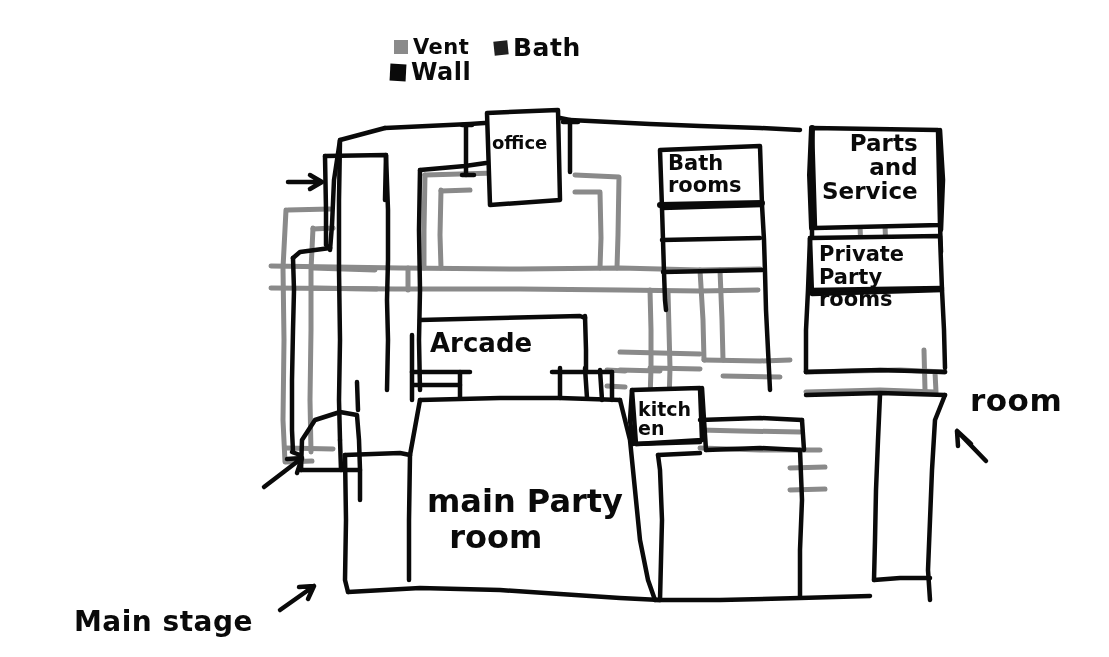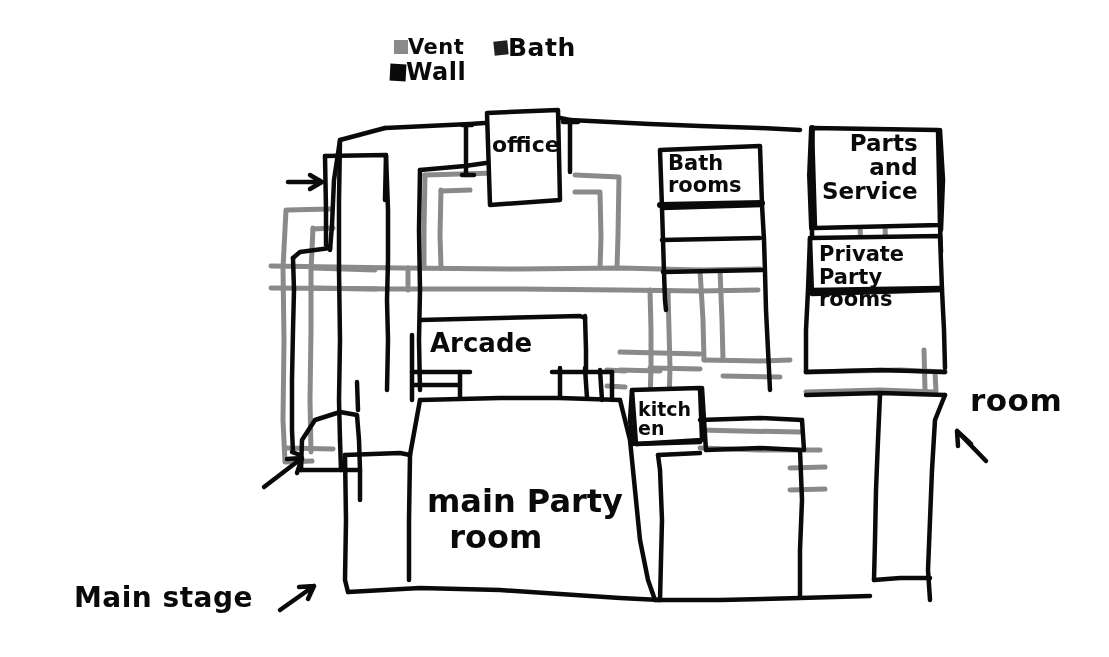--- a/index.html
+++ b/index.html
@@ -32,20 +32,21 @@
     font-weight: 700;
     color: #0a0a0a;
     white-space: pre;
     line-height: 1.02;
     letter-spacing: 0.5px;
   }
   .legend-row {
     position: absolute;
     display: flex;
     align-items: center;
+    gap: 5px;
   }
   .swatch {
     display: inline-block;
     width: 14px;
     height: 14px;
   }
   .legend-label {
     font-family: "DejaVu Sans", sans-serif;
     font-weight: 700;
     font-size: 21px;
@@ -251,21 +252,21 @@
   <div class="legend-row" style="left:494px; top:33px;">
     <span class="swatch" style="background:#1f1f1f; transform:rotate(-6deg);"></span>
     <span class="legend-label" style="font-size:25px;">Bath</span>
   </div>
 
   <div class="legend-row" style="left:390px; top:58px;">
     <span class="swatch" style="background:#0a0a0a; width:16px; height:17px; transform:rotate(3deg);"></span>
     <span class="legend-label" style="font-size:24px;">Wall</span>
   </div>
 
-  <div class="room-label" style="left:492px; top:134px; font-size:22px;">office</div>
+  <div class="room-label" style="left:492px; top:134px; font-size:18px;">office</div>
 
   <div class="room-label" style="left:668px; top:152px; font-size:21px; line-height:1.05;">Bath
 rooms</div>
 
   <div class="room-label" style="left:822px; top:131px; font-size:23px; line-height:1.05;text-align:right;">Parts
 and
 Service</div>
 
   <div class="room-label" style="left:819px; top:243px; font-size:21px; line-height:1.08;">Private
 Party
@@ -274,17 +275,17 @@
   <div class="room-label" style="left:430px; top:330px; font-size:26px;">Arcade</div>
 
   <div class="room-label" style="left:638px; top:400px; font-size:19px; line-height:1.0;">kitch
 en</div>
 
   <div class="room-label" style="left:427px; top:484px; font-size:32px; line-height:1.12;">main Party
   room</div>
 
 
 
-  <div class="hand" style="left:74px; top:584px; font-size:28px;text-align:center;">Main stage</div>
+  <div class="hand" style="left:74px; top:608px; font-size:28px;text-align:center;">Main stage</div>
 
   <div class="hand" style="left:970px; top:385px; font-size:31px;">room</div>
 
 </div>
 
 </body></html>

